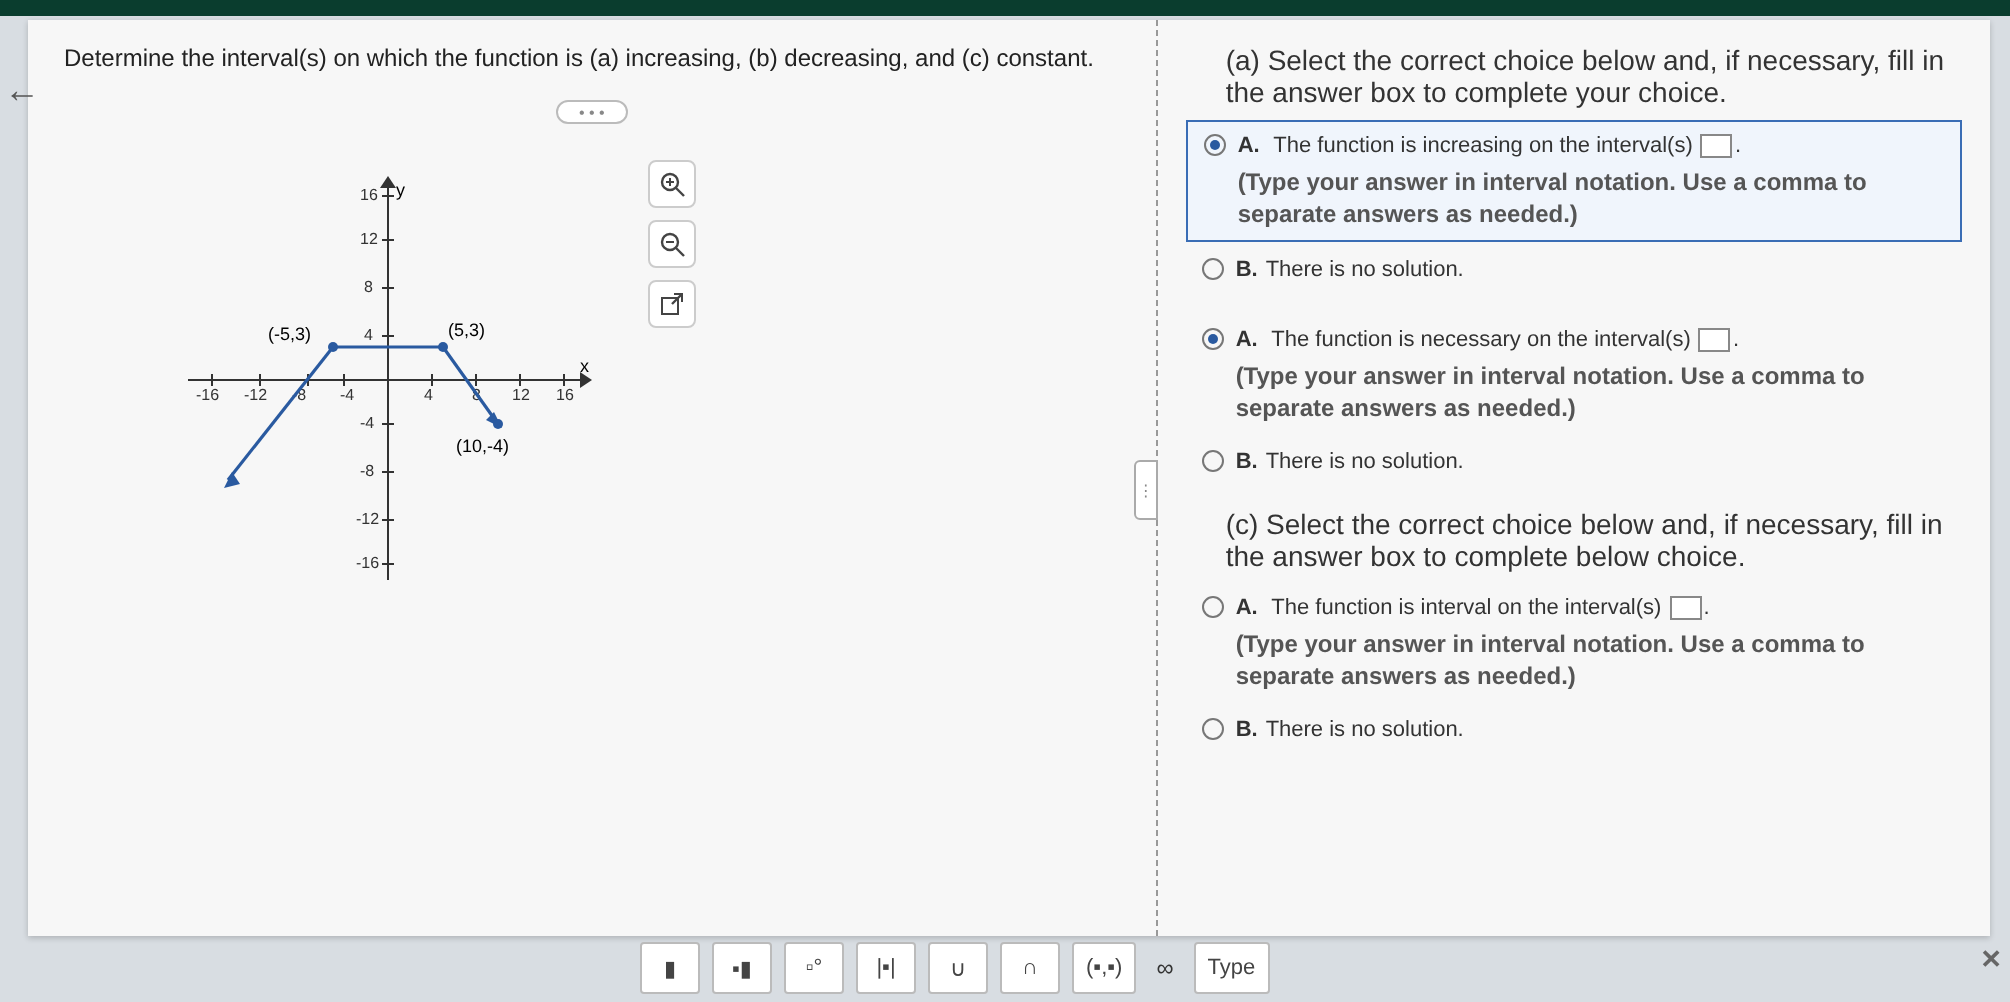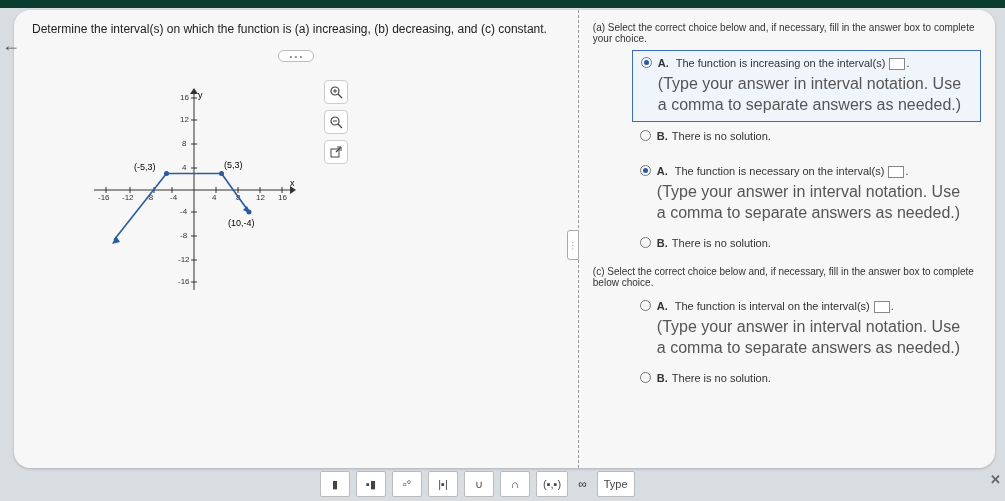--- a/index.html
+++ b/index.html
@@ -22,21 +22,20 @@
   font-size: 18px;
   color: #555;
   cursor: pointer;
 }
 .content {
   display: flex;
   background: #f7f7f7;
   margin: 2px 10px 0 14px;
   height: 458px;
   box-shadow: 0 1px 3px rgba(0,0,0,0.2);
-  border-radius: 16px;
 }
 .left-panel {
   width: 570px;
   padding: 12px 18px;
   position: relative;
   border-right: 1px dashed #999;
 }
 .right-panel {
   width: 420px;
   padding: 12px 14px;
@@ -84,28 +83,27 @@
   color: #444;
 }
 .graph-area {
   position: absolute;
   left: 70px;
   top: 70px;
   width: 220px;
   height: 220px;
 }
 .section { margin-bottom: 10px; }
-.prompt { font-size: 10px; margin-bottom: 6px; color: #333; }
+.prompt { font-size: 14px; margin-bottom: 6px; color: #333; margin-left: 20px; }
 .choice {
   display: flex;
   align-items: flex-start;
   gap: 6px;
   padding: 5px 8px;
   margin-bottom: 2px;
-  margin-left: 39px;
 }
 .choice.selected-box {
   border: 1px solid #3a6db5;
   background: #f0f5fc;
 }
 .radio {
   width: 11px;
   height: 11px;
   border: 1px solid #777;
   border-radius: 50%;
@@ -119,21 +117,21 @@
   position: absolute;
   width: 5px;
   height: 5px;
   background: #2a5aa0;
   border-radius: 50%;
   top: 2px;
   left: 2px;
 }
 .choice-label { font-weight: bold; margin-right: 4px; }
 .choice-text { font-size: 11px; line-height: 1.35; }
-.hint { font-size: 16px; color: #555; margin-top: 2px; }
+.hint { font-size: 12px; color: #555; margin-top: 2px; font-weight: bold; }
 .answer-box {
   display: inline-block;
   width: 16px;
   height: 12px;
   border: 1px solid #888;
   background: #fff;
   vertical-align: middle;
   margin: 0 1px;
 }
 .middle-tab {

